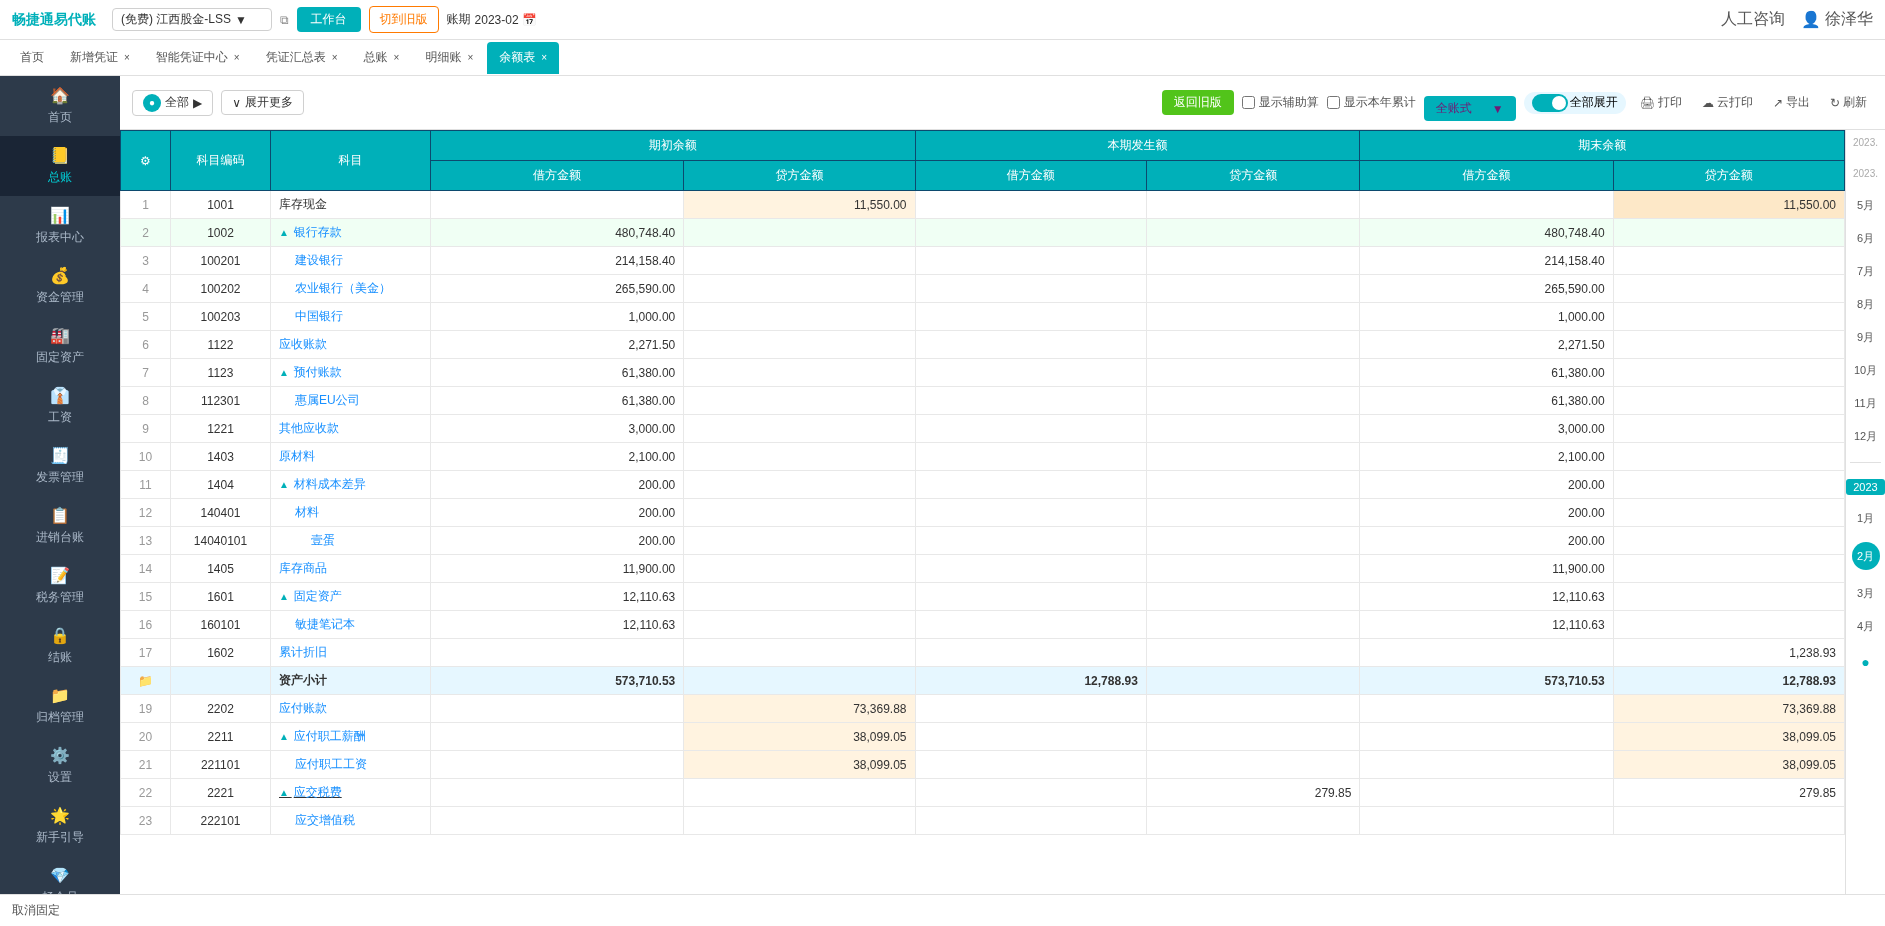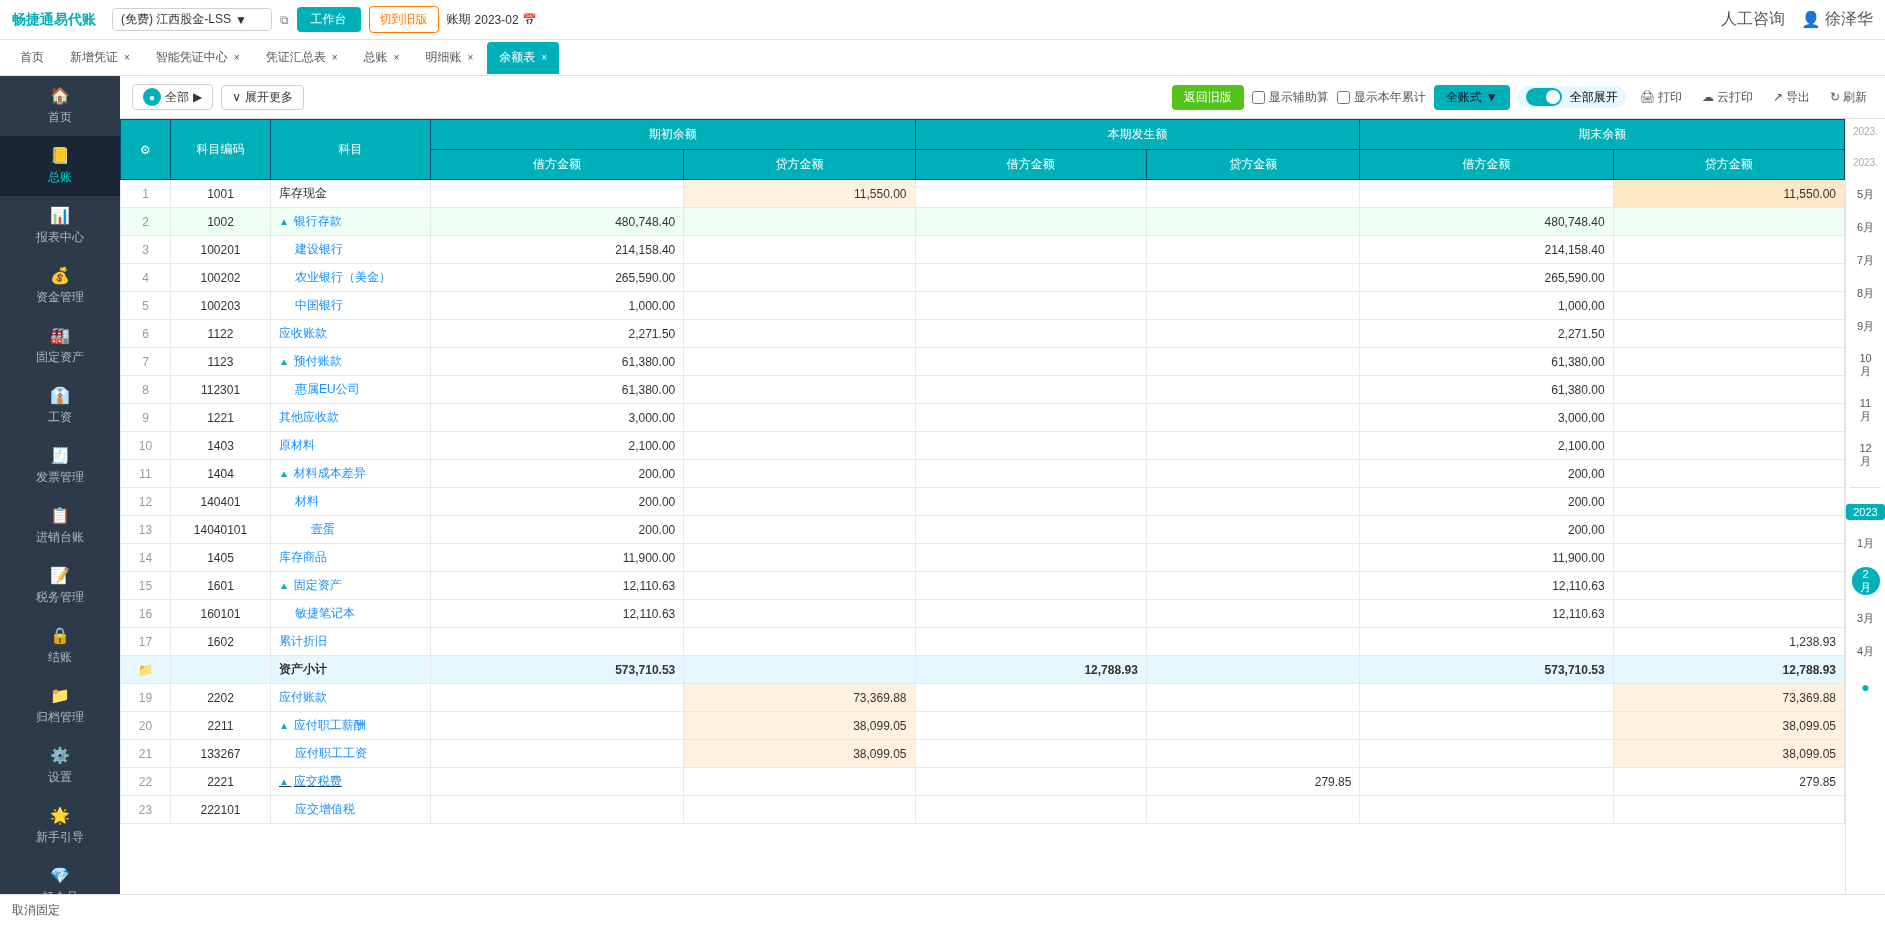--- a/index.html
+++ b/index.html
@@ -78,25 +78,25 @@
       border-radius: 4px; padding: 3px 10px; cursor: pointer; color: #333; background: #fff;
     }
     .toolbar-right { margin-left: auto; display: flex; align-items: center; gap: 8px; }
     .btn-return {
       background: #52c41a; color: #fff; border: none; border-radius: 4px;
       padding: 4px 12px; cursor: pointer; font-size: 12px;
     }
     .checkbox-group { display: flex; align-items: center; gap: 4px; color: #555; }
     .checkbox-group input { cursor: pointer; }
     .btn-format {
-      background: #00b0b9; color: #0f172a; border: none; border-radius: 4px;
-      padding: 4px 12px; cursor: pointer; font-size: 12px; display: flex; align-items: center; gap: 4px;
+      background: #00b0b9; color: #701a75; border: none; border-radius: 4px;
+      padding: 4px 12px; cursor: pointer; font-size: 12px; display: flex; align-items: center; gap: 20px; margin-top: 12px;
     }
     .toggle-group {
-      display: flex; align-items: center; gap: 8px; background: #e6f7ff;
+      display: flex; align-items: center; gap: 2px; background: #e6f7ff;
       border-radius: 20px; padding: 2px 8px; cursor: pointer;
     }
     .toggle-switch {
       width: 36px; height: 18px; background: #00b0b9; border-radius: 9px;
       position: relative; cursor: pointer;
     }
     .toggle-switch::after {
       content: ''; width: 14px; height: 14px; background: #fff; border-radius: 50%;
       position: absolute; top: 2px; right: 2px;
     }
@@ -134,21 +134,21 @@
     .right-panel {
       width: 40px; background: #fff; border-left: 1px solid #e0e0e0;
       display: flex; flex-direction: column; align-items: center; padding-top: 4px;
       gap: 14px; flex-shrink: 0; overflow-y: auto;
     }
     .right-panel-year {
       font-size: 11px; color: #333; padding: 3px 4px; cursor: pointer;
       text-align: center; width: 100%;
     }
     .right-panel-month {
-      font-size: 11px; color: #555; padding: 2px 10px; cursor: pointer;
+      font-size: 11px; color: #555; padding: 2px 4px; cursor: pointer;
       text-align: center; width: 100%;
     }
     .right-panel-month.active { background: #00b0b9; color: #fff; border-radius: 50%; }
     .right-panel-divider { width: 80%; height: 1px; background: #e0e0e0; margin: 2px 0; }
 
     
     .bottom-bar {
       height: 32px; background: #fff; border-top: 1px solid #e0e0e0;
       display: flex; align-items: center; padding: 0 12px; color: #555;
       flex-shrink: 0; gap: 8px;
@@ -559,21 +559,21 @@
                 <td style="padding-left: 8px;"><span class="expand-icon">▲ </span><a href="#">应付职工薪酬</a></td>
                 <td class="text-right"></td>
                 <td class="text-right" style="background: rgb(255, 243, 224);">38,099.05</td>
                 <td class="text-right"></td>
                 <td class="text-right"></td>
                 <td class="text-right"></td>
                 <td class="text-right" style="background: rgb(255, 243, 224);">38,099.05</td>
               </tr>
               <tr>
                 <td class="row-num text-center">21</td>
-                <td class="text-center">133267</td>
+                <td class="text-center">221101</td>
                 <td style="padding-left: 24px;"><a href="#">应付职工工资</a></td>
                 <td class="text-right"></td>
                 <td class="text-right" style="background: rgb(255, 243, 224);">38,099.05</td>
                 <td class="text-right"></td>
                 <td class="text-right"></td>
                 <td class="text-right"></td>
                 <td class="text-right" style="background: rgb(255, 243, 224);">38,099.05</td>
               </tr>
               <tr>
                 <td class="row-num text-center">22</td>

